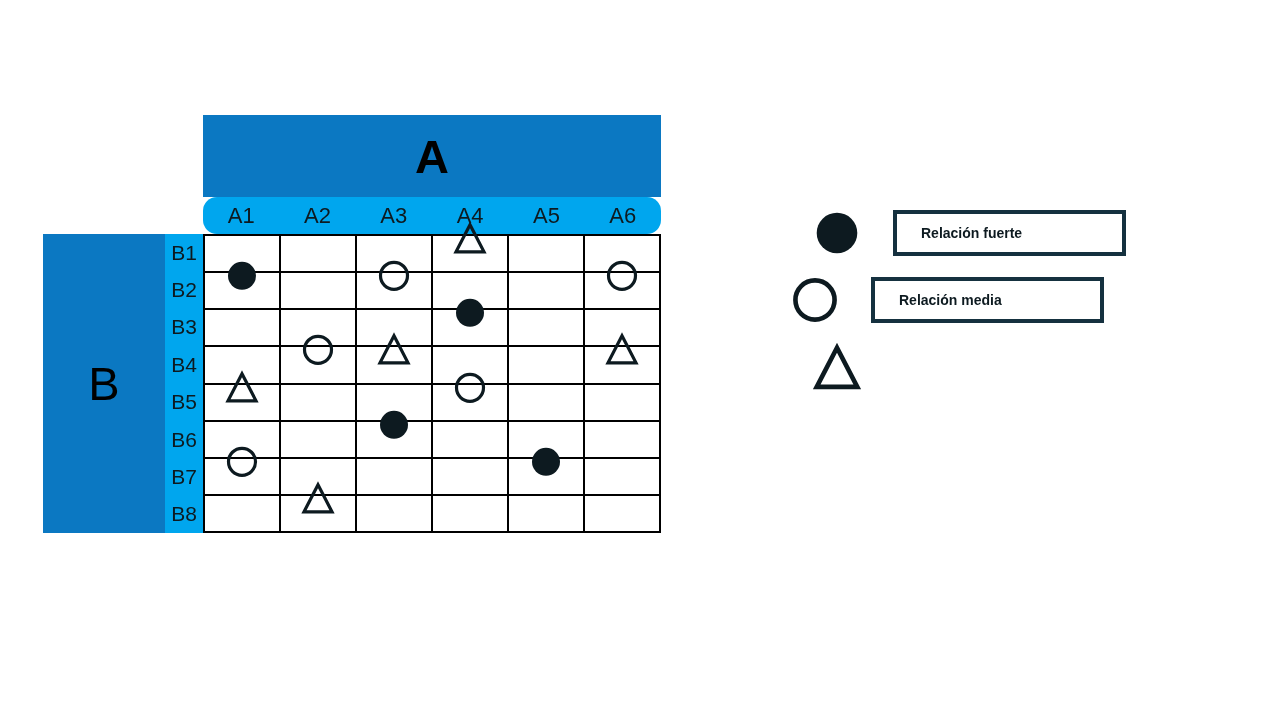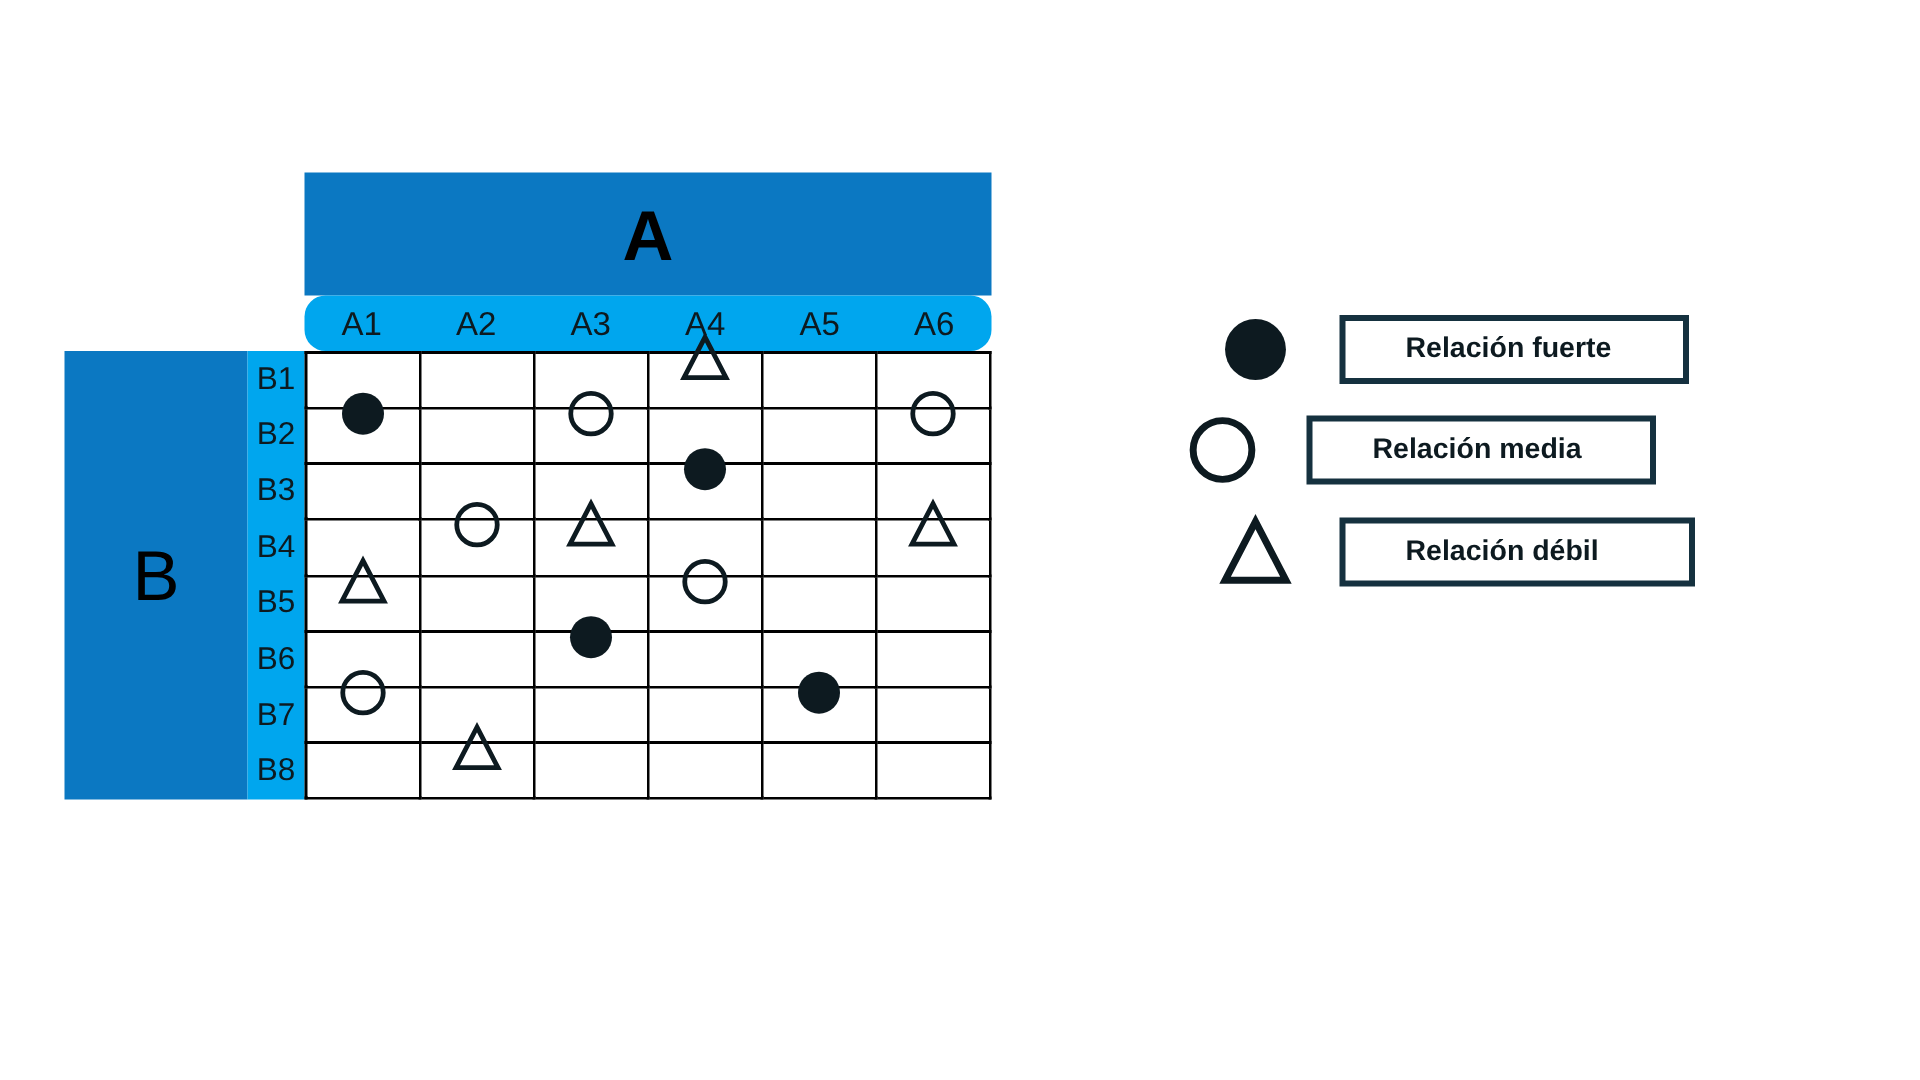--- a/index.html
+++ b/index.html
@@ -117,24 +117,24 @@
     border: 4px solid #15313f;
     background: #ffffff;
     height: 46px;
     display: flex; align-items: center;
     box-sizing: border-box;
   }
   .legend-box.w0 { width: 233px; }
   .legend-box.w1 { width: 233px; }
   .legend-box.w2 { width: 237px; }
   .legend-box .legend-text {
-    font-size: 19px;
+    font-size: 14px;
     font-weight: bold;
     color: #0d1a20;
-    padding-left: 40px;
+    padding-left: 24px;
     white-space: nowrap;
   }
 </style>
 </head>
 <body>
 
 <div id="matrix-diagram">
 
   <div class="a-title-block">
     <span class="axis-title">A</span>
@@ -313,17 +313,14 @@
       <div class="legend-box w1">
         <span class="legend-text">Relación media</span>
       </div>
     </div>
     <div class="legend-row r2">
       <div class="legend-symbol">
         <svg viewBox="0 0 40 40" width="58" height="58">
           <polygon points="20,6 34,33 6,33" fill="none" stroke="#0D1A20" stroke-width="3.2" stroke-linejoin="miter"></polygon>
         </svg>
       </div>
-      <div class="legend-box w2">
-        <span class="legend-text">Relación débil</span>
-      </div>
     </div>
   </div>
 
 </body></html>

